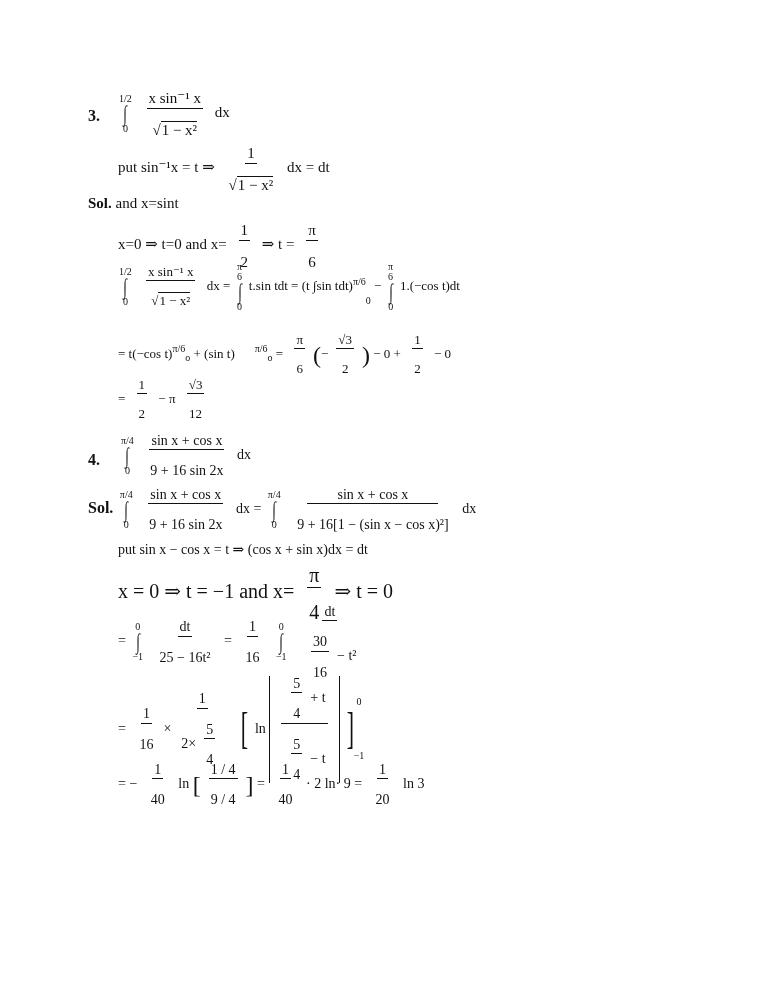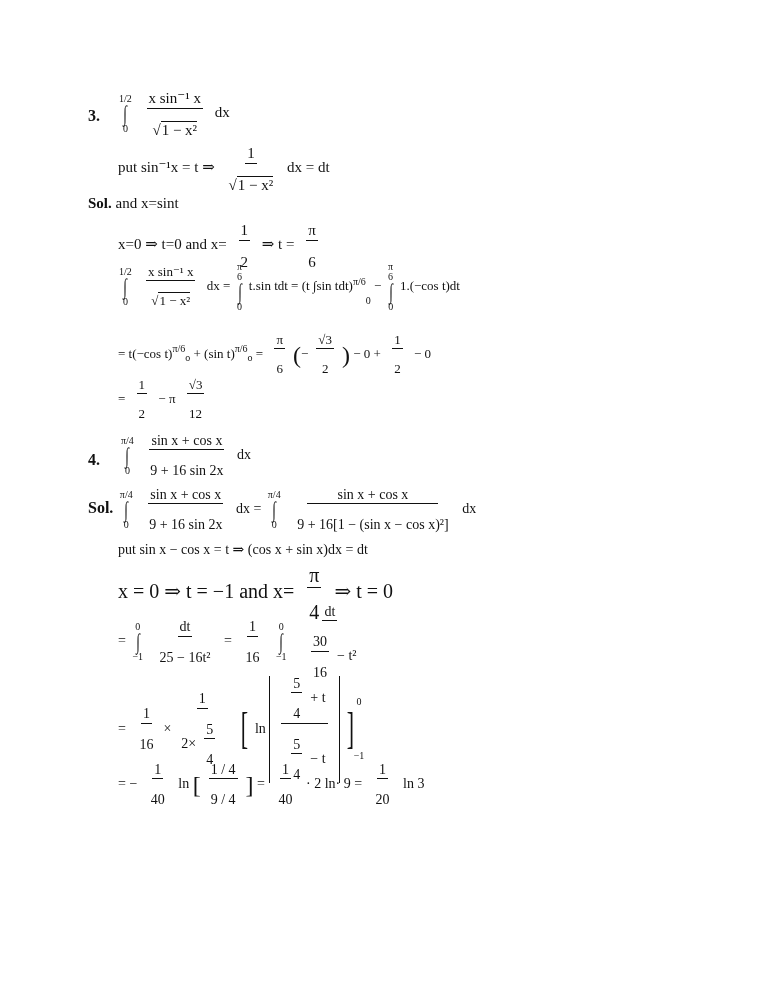--- a/index.html
+++ b/index.html
@@ -86,21 +86,21 @@
   <span class="int">
       <span class="lim"><span>π</span><br><span>6</span></span>
       <span class="sym">∫</span>
       <span class="lim">0</span>
     </span>
   <span>1.(−cos t)dt</span>
 </div>
 
 <div class="abs" style="left:118px;top:333px;font-size:13px;">
   <span>= t(−cos t)</span><span class="small" style="vertical-align:super;"><span>π</span>/<span>6</span></span><span class="sub">o</span>
-  <span>+ (sin t)</span><span class="small" style="vertical-align:super;"><span>π</span>/<span>6</span></span><span class="sub">o</span>
+  <span>+ (sin t)</span><span class="small" style="vertical-align:super;margin-left:20px;"><span>π</span>/<span>6</span></span><span class="sub">o</span>
   <span>=</span>
   <span class="frac">
       <span class="num">π</span>
       <span class="den">6</span>
     </span><span class="big">(</span><span>−</span><span class="frac">
       <span class="num">√3</span>
       <span class="den">2</span>
     </span><span class="big">)</span>
   <span>− 0 +</span>
   <span class="frac">

